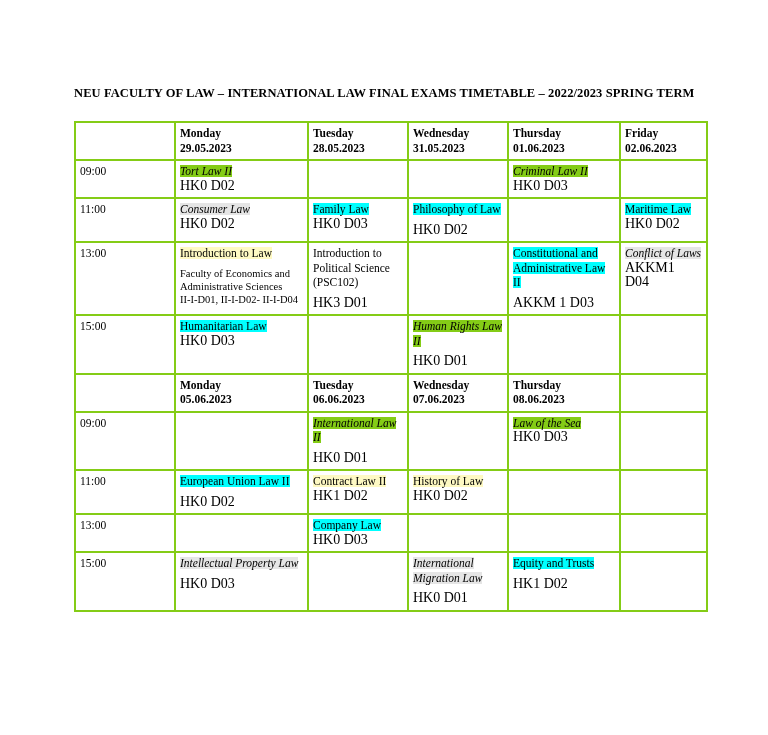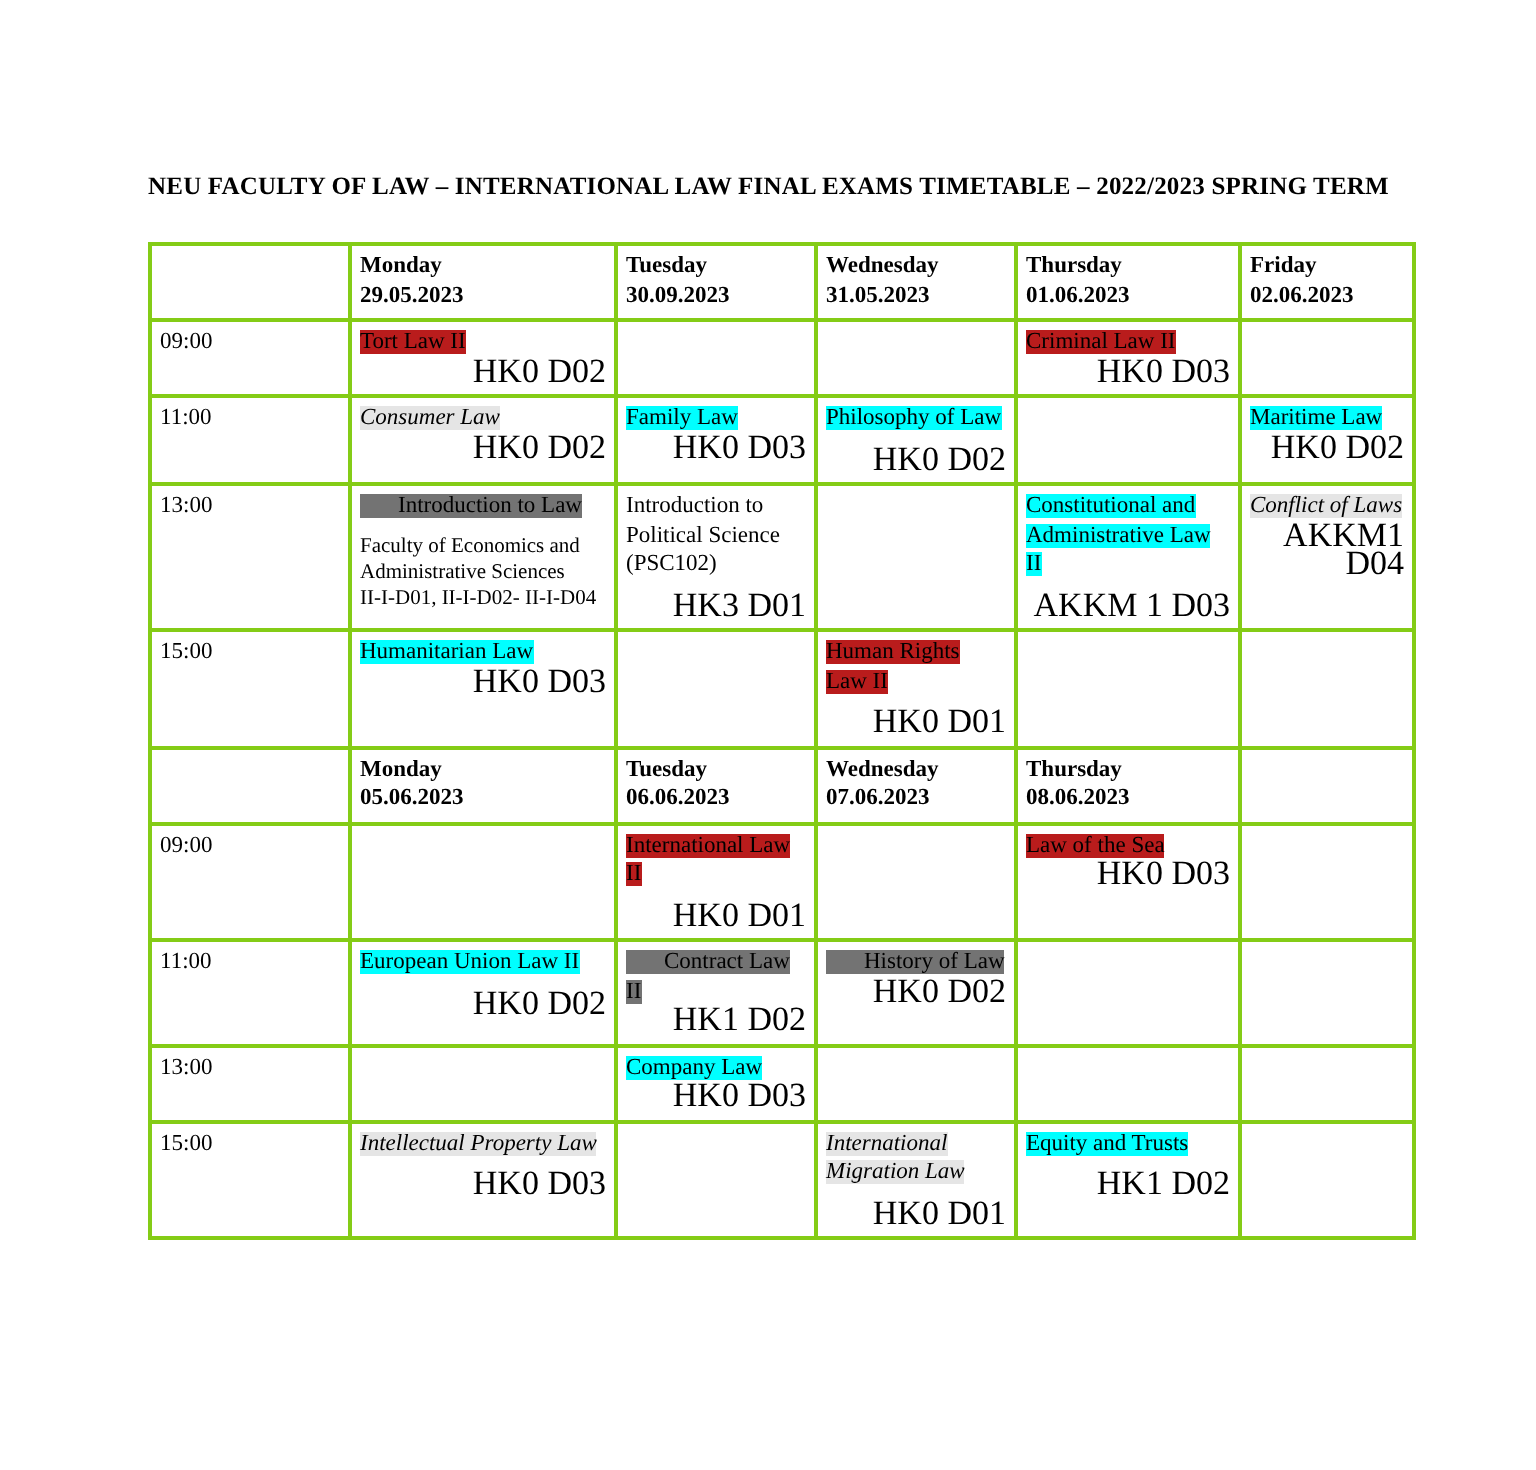--- a/index.html
+++ b/index.html
@@ -62,31 +62,30 @@
   .hdr {
     font-weight: bold;
     font-size: 11.5px;
     line-height: 14.5px;
   }
   .course {
     display: inline;
     font-size: 11.5px;
   }
   .room {
-    font-size: 17px;
-    text-align: right;
+    font-size: 14px;
   }
   .sub {
     font-size: 10.5px;
     line-height: 13px;
   }
-  .hl-green  { background: #b91c1c; }
+  .hl-green  { background: #84cc16; font-style: italic; }
   .hl-cyan   { background: #00ffff; margin-top: 40px; }
   .hl-magenta{ background: #e5e5e5; font-style: italic; }
-  .hl-yellow { background: #737373; padding-left: 19px; }
+  .hl-yellow { background: #fef9c3; }
   .hl-none   { background: transparent; }
   .gap { height: 6px; }
   .line { display: block; }
 </style>
 </head>
 <body>
 
 <div class="page">
 
   <div class="doc-title">NEU FACULTY OF LAW – INTERNATIONAL LAW FINAL EXAMS TIMETABLE – 2022/2023 SPRING TERM</div>
@@ -102,21 +101,21 @@
     </colgroup>
     <tbody id="table-body">
         <tr>
           <td>&nbsp;</td>
           <td>
             <span class="hdr line">Monday</span>
             <span class="hdr line">29.05.2023</span>
           </td>
           <td>
             <span class="hdr line">Tuesday</span>
-            <span class="hdr line">30.09.2023</span>
+            <span class="hdr line">28.05.2023</span>
           </td>
           <td>
             <span class="hdr line">Wednesday</span>
             <span class="hdr line">31.05.2023</span>
           </td>
           <td>
             <span class="hdr line">Thursday</span>
             <span class="hdr line">01.06.2023</span>
           </td>
           <td>

